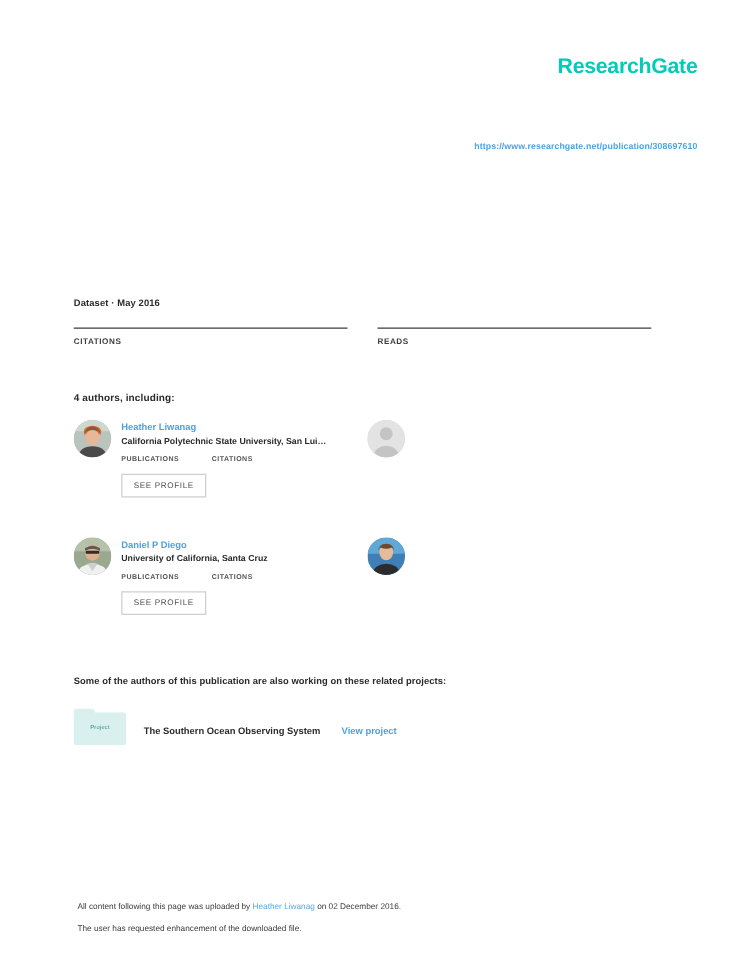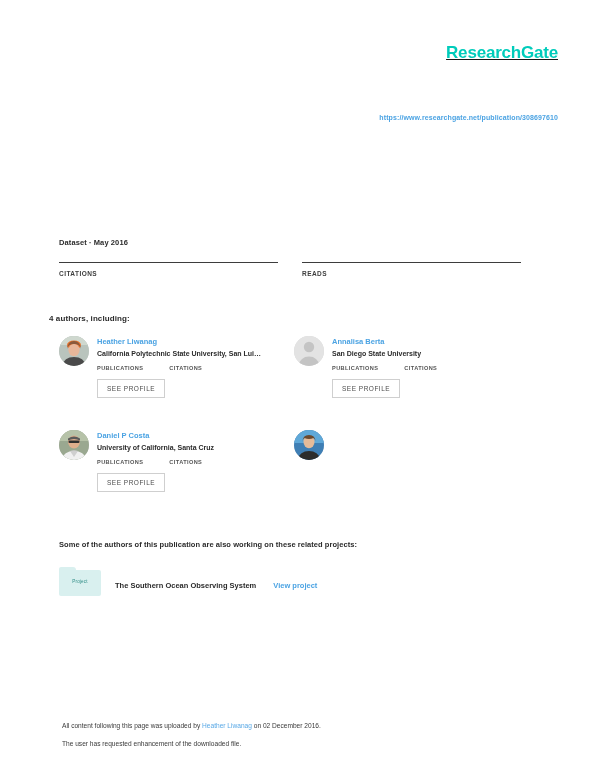--- a/index.html
+++ b/index.html
@@ -21,21 +21,20 @@
     inset: 0;
     background: #ffffff;
   }
 
   
   .brand-row {
     position: absolute;
     top: 44px;
     right: 42px;
     text-align: right;
-    text-decoration: underline;
   }
   .brand {
     font-size: 17px;
     font-weight: bold;
     color: #00ccbb;
     letter-spacing: -0.2px;
     line-height: 1;
     white-space: nowrap;
   }
 
@@ -100,21 +99,21 @@
   .stat-label {
     font-size: 6.5px;
     font-weight: bold;
     color: #3d3d3d;
     letter-spacing: 0.45px;
   }
 
   
   .authors-heading {
     position: absolute;
-    left: 49px;
+    left: 59px;
     top: 314px;
     font-size: 8px;
     font-weight: bold;
     color: #2b2b2b;
     letter-spacing: 0.1px;
   }
   .authors-grid {
     position: absolute;
     left: 59px;
     top: 336px;
@@ -334,51 +333,36 @@
     </div>
 
     <div class="author">
       <div class="avatar">
         <svg width="30" height="30" viewBox="0 0 30 30">
           <rect width="30" height="30" fill="#e3e3e3"></rect>
           <circle cx="15" cy="11" r="5.2" fill="#c4c4c4"></circle>
           <path d="M4 30 q2.5 -9.5 11 -9.5 q8.5 0 11 9.5 z" fill="#c4c4c4"></path>
         </svg>
       </div>
-      <div class="author-body">
-        <div class="author-name">Annalisa Berta</div>
-        <div class="author-affil">San Diego State University</div>
-        <div class="author-stats">
-          <div class="author-stat">
-            <div class="author-stat-value"></div>
-            <div class="author-stat-label">PUBLICATIONS</div>
-          </div>
-          <div class="author-stat">
-            <div class="author-stat-value"></div>
-            <div class="author-stat-label">CITATIONS</div>
-          </div>
-        </div>
-        <button class="see-profile">SEE PROFILE</button>
-      </div>
     </div>
 
     <div class="author">
       <div class="avatar">
         <svg width="30" height="30" viewBox="0 0 30 30">
           <rect width="30" height="30" fill="#9aa890"></rect>
           <rect y="0" width="30" height="11" fill="#b6c2a8"></rect>
           <ellipse cx="15" cy="12" rx="6" ry="6.5" fill="#dfae8c"></ellipse>
           <path d="M9 8.5 q6 -4 12 0 l0 2 q-6 -3 -12 0 z" fill="#5a5a5a"></path>
           <rect x="9.5" y="10.5" width="11" height="2.4" rx="1" fill="#2e2e2e"></rect>
           <path d="M2 30 q3 -9 13 -9 q10 0 13 9 z" fill="#f0f0f0"></path>
           <path d="M11 21 l4 6 l4 -6 q-4 -1.5 -8 0 z" fill="#cfcfcf"></path>
         </svg>
       </div>
       <div class="author-body">
-        <div class="author-name">Daniel P Costa</div>
+        <div class="author-name">Daniel P Diego</div>
         <div class="author-affil">University of California, Santa Cruz</div>
         <div class="author-stats">
           <div class="author-stat">
             <div class="author-stat-value"></div>
             <div class="author-stat-label">PUBLICATIONS</div>
           </div>
           <div class="author-stat">
             <div class="author-stat-value"></div>
             <div class="author-stat-label">CITATIONS</div>
           </div>

